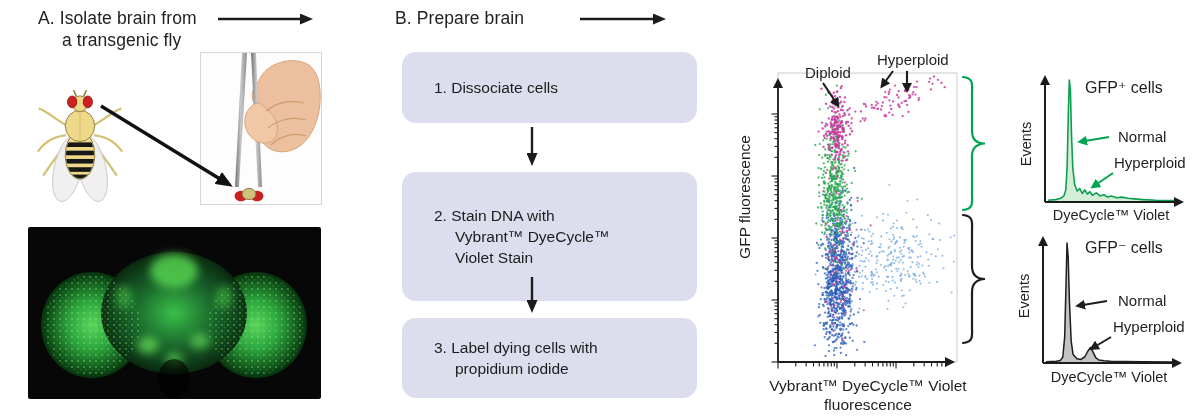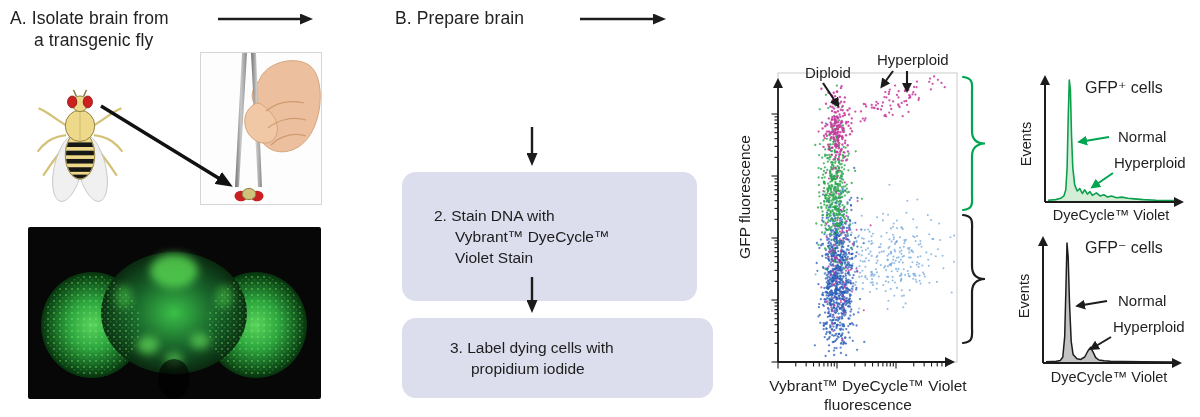--- a/index.html
+++ b/index.html
@@ -4,21 +4,21 @@
 <style>
   html,body{margin:0;padding:0;background:#ffffff;}
   .canvas{
     position:relative;width:1200px;height:417px;background:#fff;overflow:hidden;
     font-family:"Liberation Sans","DejaVu Sans",sans-serif;color:#1e1e1e;
   }
   .sec-title{
     position:absolute;font-size:17.5px;line-height:1.28;color:#222;
     white-space:pre-line;letter-spacing:.1px;
   }
-  .hang{padding-left:24px;text-indent:-24px;}
+  .hang{padding-left:24px;text-indent:-24px;margin-left:28px;}
   .flow-box{
     position:absolute;background:#dcdeed;border-radius:14px;
     display:flex;align-items:center;
     font-size:15.5px;line-height:21px;color:#1d1d1d;
   }
   .flow-box .box-text{white-space:pre-line;padding-left:21px;text-indent:-21px;}
   .photo-frame{
     position:absolute;background:#fdfdfd;border:1px solid #d6d6d6;box-sizing:border-box;
   }
   .abs{position:absolute;}
@@ -131,26 +131,29 @@
       <ellipse cx="172" cy="114" rx="10" ry="8" fill="#6ae95e" opacity="0.6"></ellipse>
       <ellipse cx="146" cy="132" rx="9" ry="7" fill="#6ae95e" opacity="0.55"></ellipse>
       <ellipse cx="96" cy="70" rx="9" ry="12" fill="#4ccc4a" opacity="0.5"></ellipse>
       <ellipse cx="196" cy="70" rx="9" ry="12" fill="#4ccc4a" opacity="0.5"></ellipse>
     </g>
     <ellipse cx="146" cy="152" rx="16" ry="20" fill="#000" opacity="0.6"></ellipse>
   </svg>
 
   <div class="sec-title abs" style="left:395px;top:7px;">B. Prepare brain</div>
 
+  <div class="flow-box" style="left:402px;top:52px;width:263px;height:71px;padding-left:32px;">
+    <div class="box-text">1. Dissociate cells</div>
+  </div>
   <div class="flow-box" style="left:402px;top:172px;width:263px;height:129px;padding-left:32px;">
     <div class="box-text">2. Stain DNA with
 Vybrant™ DyeCycle™
 Violet Stain</div>
   </div>
-  <div class="flow-box" style="left:402px;top:318px;width:263px;height:80px;padding-left:48px;">
+  <div class="flow-box" style="left:402px;top:318px;width:263px;height:80px;padding-left:32px;">
     <div class="box-text">3. Label dying cells with
 propidium iodide</div>
   </div>
 
 
   <svg id="overlay" width="1200" height="417" viewBox="0 0 1200 417">
     <defs>
       <marker id="mS" markerUnits="userSpaceOnUse" markerWidth="10" markerHeight="10" viewBox="0 0 10 10" refX="2" refY="5" orient="auto">
           <path d="M0,0 L10,5 L0,10 Z" fill="#1c1c1c"></path>
         </marker>

